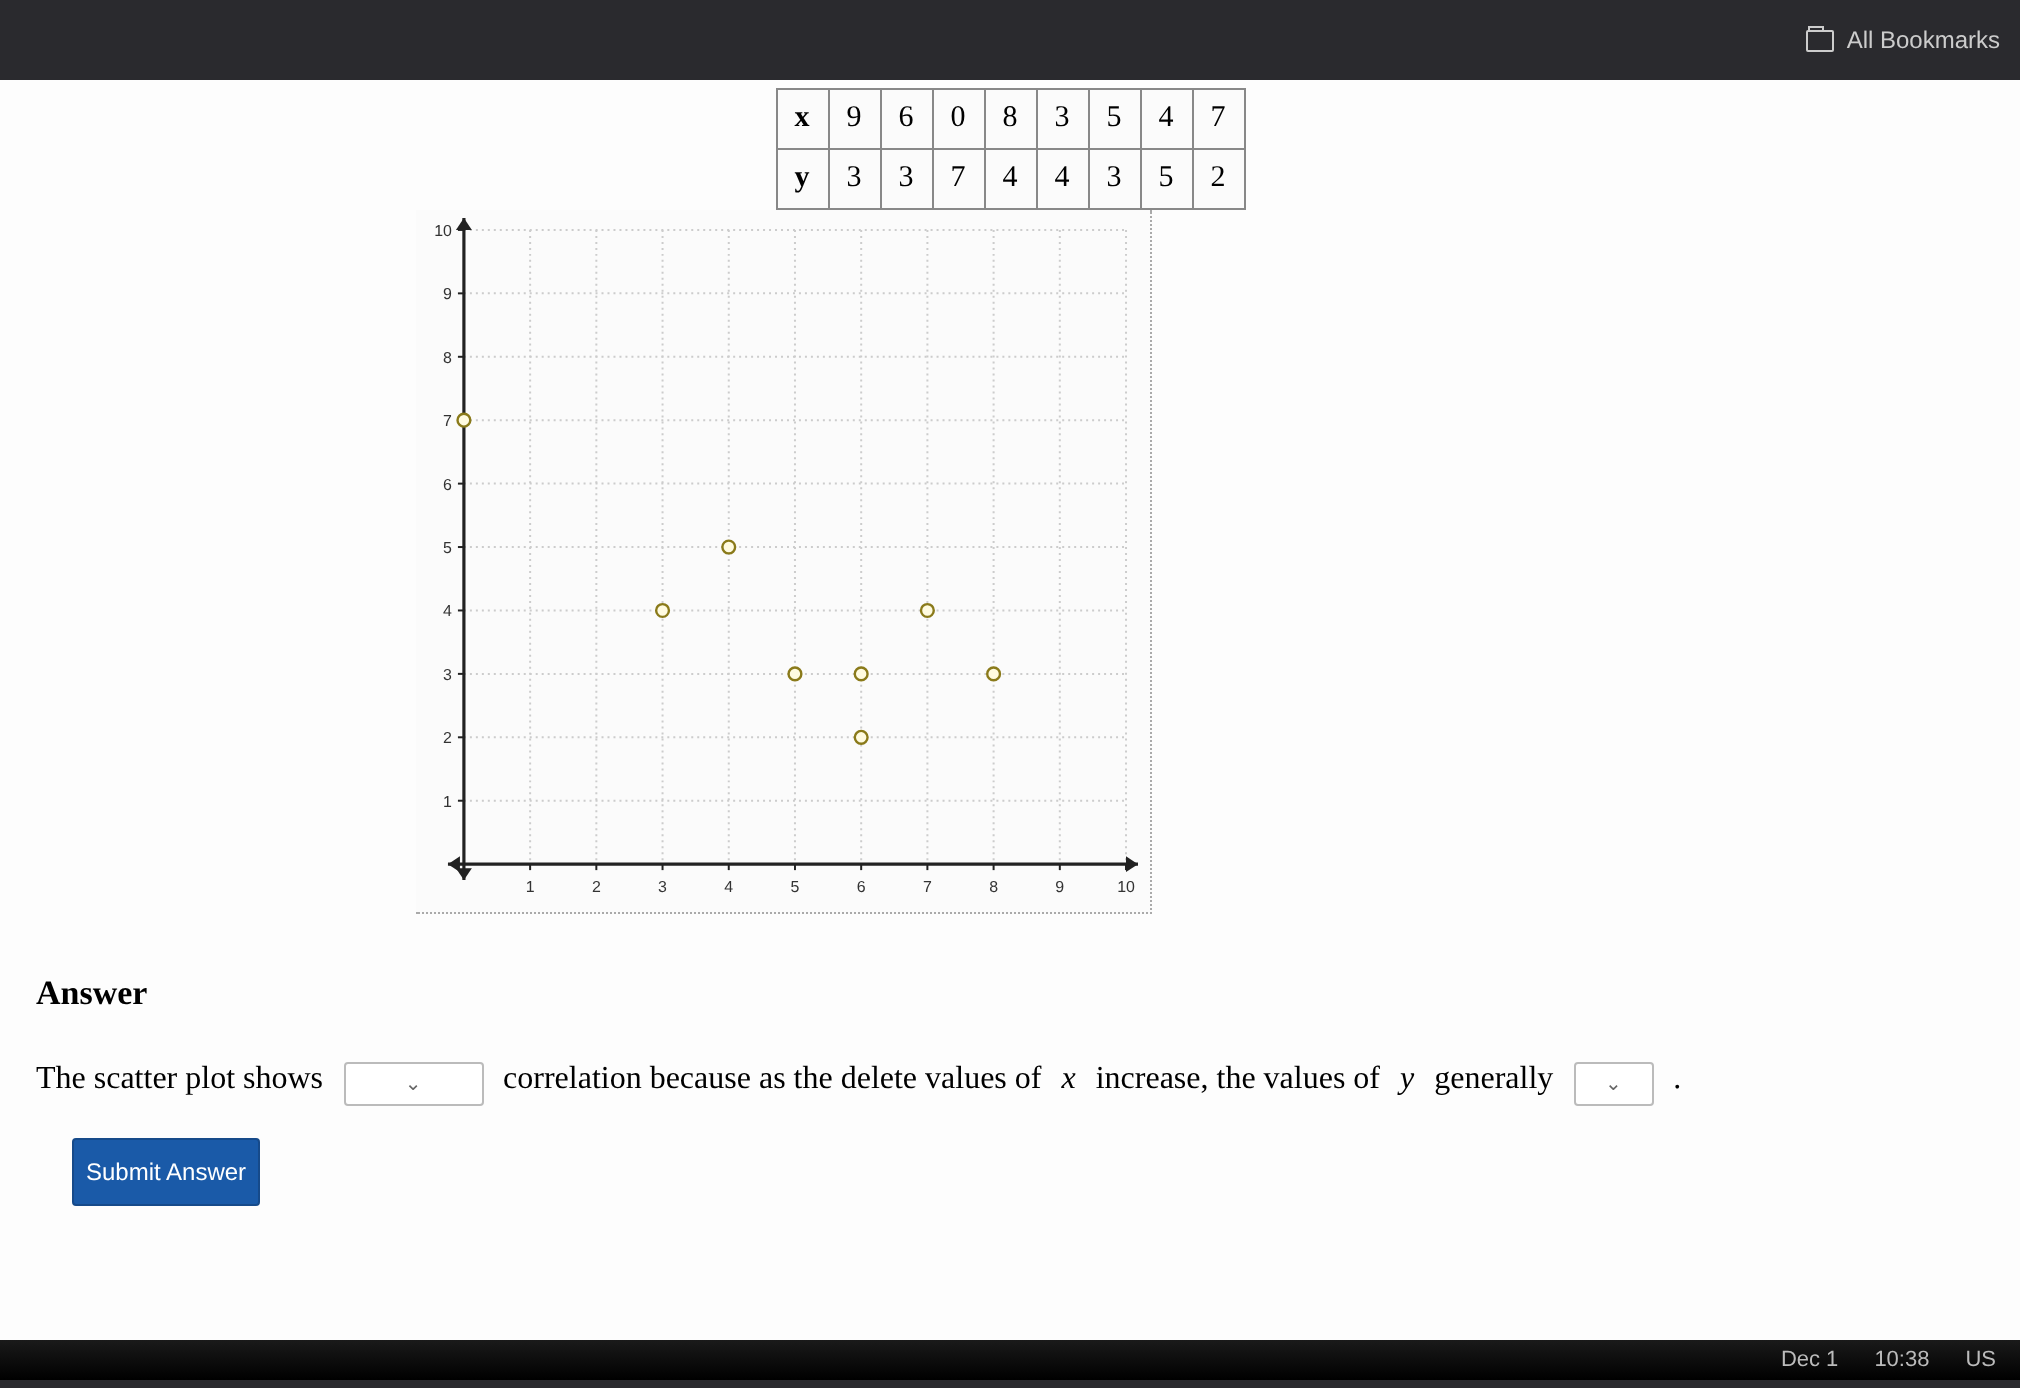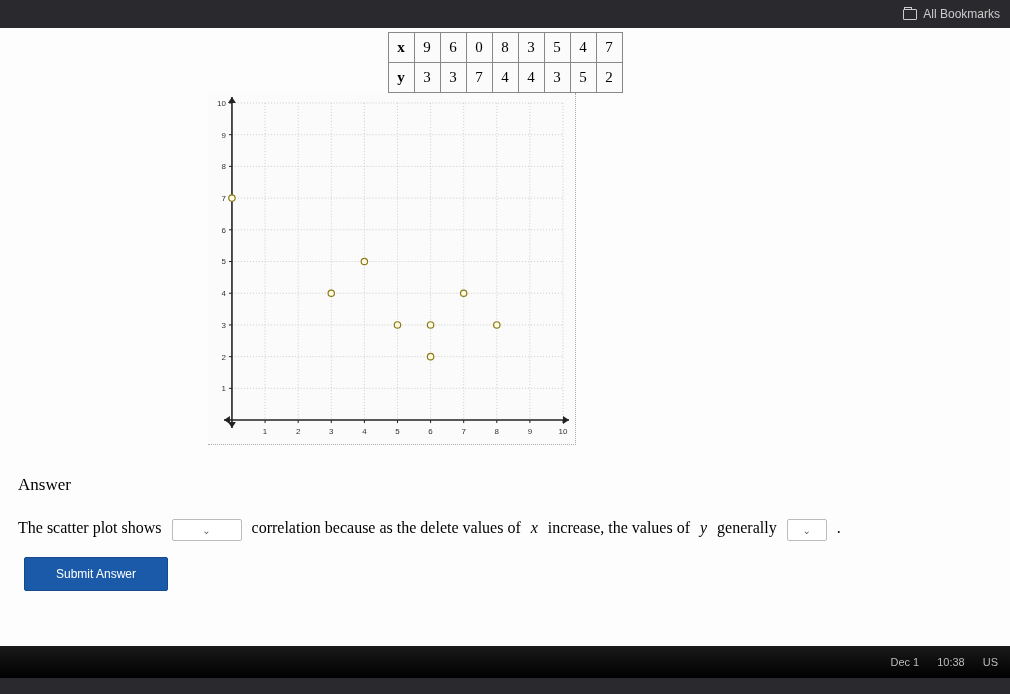--- a/index.html
+++ b/index.html
@@ -1,20 +1,20 @@
 <!DOCTYPE html>
 <html><head>
 <meta charset="utf-8">
 <style>
   * { box-sizing: border-box; margin: 0; padding: 0; }
   html, body { width: 1010px; height: 694px; overflow: hidden; font-family: Georgia, 'Times New Roman', serif; }
   body { background: #2a2a2e; }
 
   .browser-topbar {
-    height: 28px; background: #2a2a2e; color: #ccc;
+    height: 40px; background: #2a2a2e; color: #ccc;
     display: flex; justify-content: flex-end; align-items: center;
     padding: 0 10px; font-size: 12px; font-family: Arial, sans-serif;
   }
   .bookmark-btn { display: flex; align-items: center; gap: 6px; cursor: pointer; }
   .folder-icon { width: 14px; height: 11px; border: 1px solid #ccc; border-radius: 1px; position: relative; }
   .folder-icon::before { content:""; position:absolute; top:-3px; left:0; width:6px; height:2px; border:1px solid #ccc; border-bottom:none; }
 
   .page {
     background: #fdfdfd; height: 650px; overflow: hidden; position: relative;
     padding-top: 4px;
@@ -43,41 +43,41 @@
   .axis-line { stroke: #222; stroke-width: 1.6; }
   .arrowhead { fill: #222; }
   .grid-line { stroke: #ccc; stroke-width: 1; stroke-dasharray: 1 2; }
   .tick-label { font: 8px Arial, sans-serif; fill: #333; }
   .point { fill: #fffbe0; stroke: #8a7a1a; stroke-width: 1.2; }
   .axis-major { stroke:#222; stroke-width:1; }
 
   .answer-section {
     margin: 30px 0 0 18px;
   }
-  .answer-heading { font-size: 17px; font-weight: normal; margin-bottom: 24px; margin-top: 16px; }
+  .answer-heading { font-size: 17px; font-weight: bold; margin-bottom: 24px; margin-top: 16px; }
   .answer-line {
     font-size: 16px; display: flex; gap: 10px; flex-wrap: wrap;
   }
   .dropdown {
     display:inline-flex; align-items:center; justify-content:center;
     width: 70px; height: 22px; border: 1px solid #bbb; background: #fff;
     font-size: 12px; color: #666; cursor: pointer; border-radius: 2px;
   }
   .dropdown .chev { font-size: 10px; }
   .dropdown.small { width: 40px; }
   .mathvar { font-style: italic; font-family: Georgia, serif; }
 
   .submit-btn {
-    margin: 16px 0 0 24px; background: #1a5aa8; color: #fff;
+    margin: 16px 0 0 36px; background: #1a5aa8; color: #fff;
     font-family: Arial, sans-serif; font-size: 12px;
-    padding: 9px 31px; border: 1px solid #164a8a; cursor: pointer; border-radius: 2px;
+    padding: 9px 6px; border: 1px solid #164a8a; cursor: pointer; border-radius: 2px;
   }
 
   .taskbar {
-    position: absolute; left:0; right:0; bottom:0; height:32px;
+    position: absolute; left:0; right:0; bottom:0; height:20px;
     background: linear-gradient(#1a1a1a,#000); color:#bbb; font: 11px Arial;
     display:flex; justify-content:flex-end; align-items:center; gap:18px; padding:0 12px;
   }
 </style>
 </head>
 <body>
 
 <div class="browser-topbar">
   <div class="bookmark-btn">
     <span class="folder-icon"></span>

